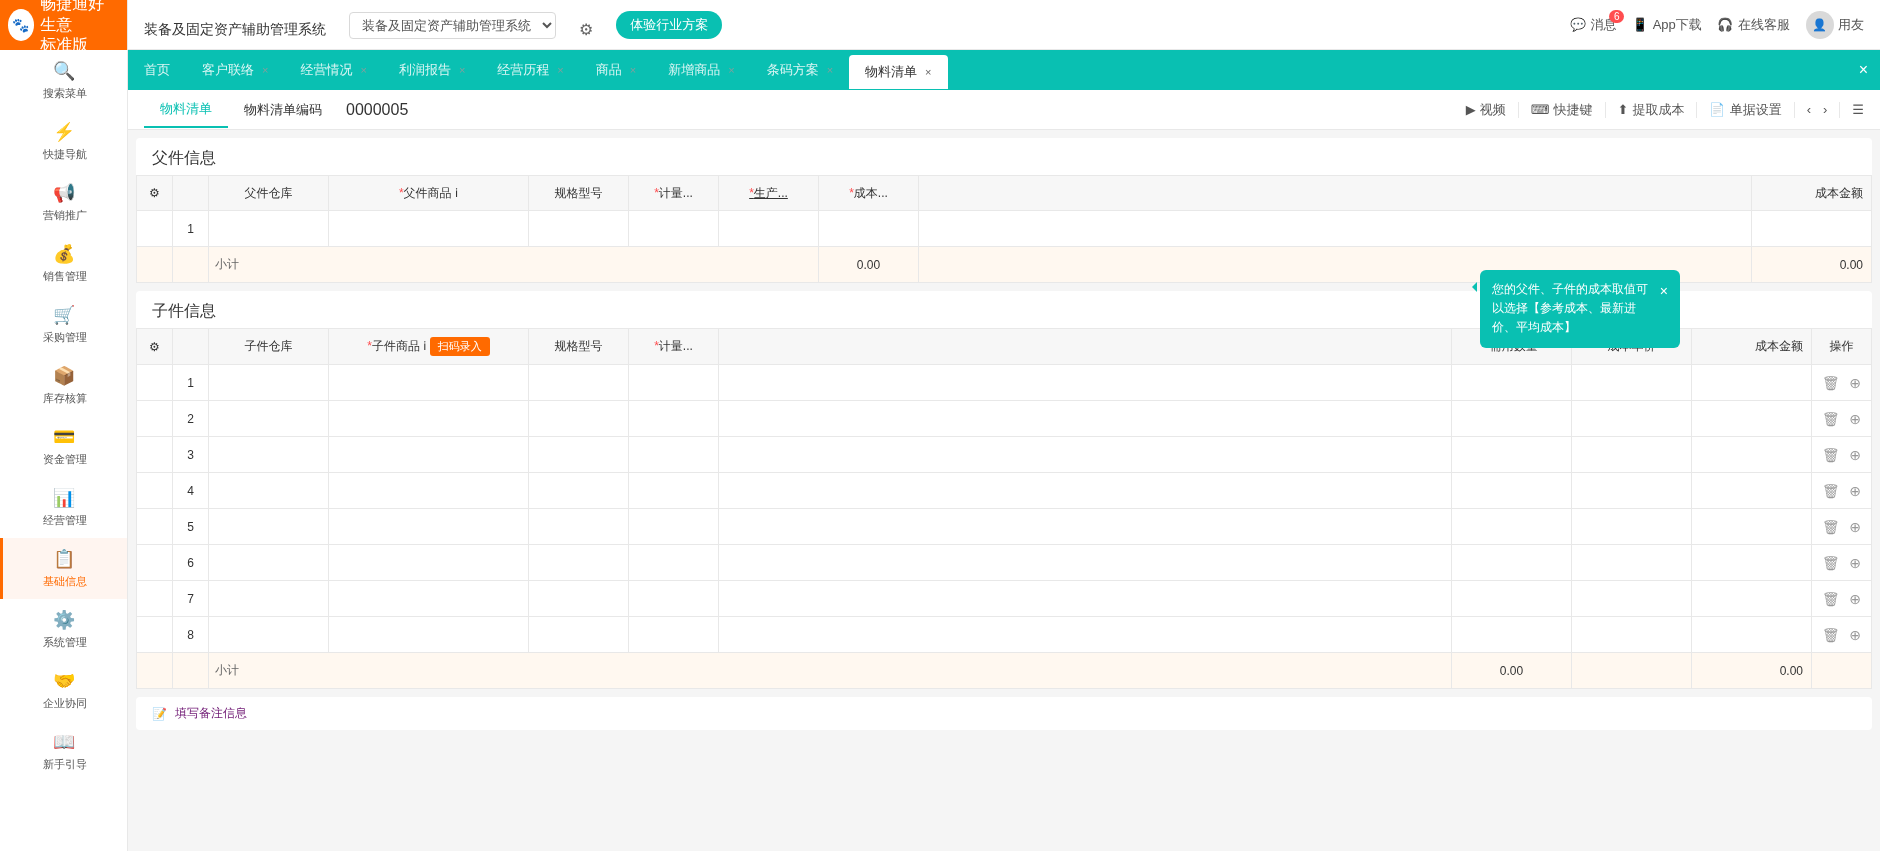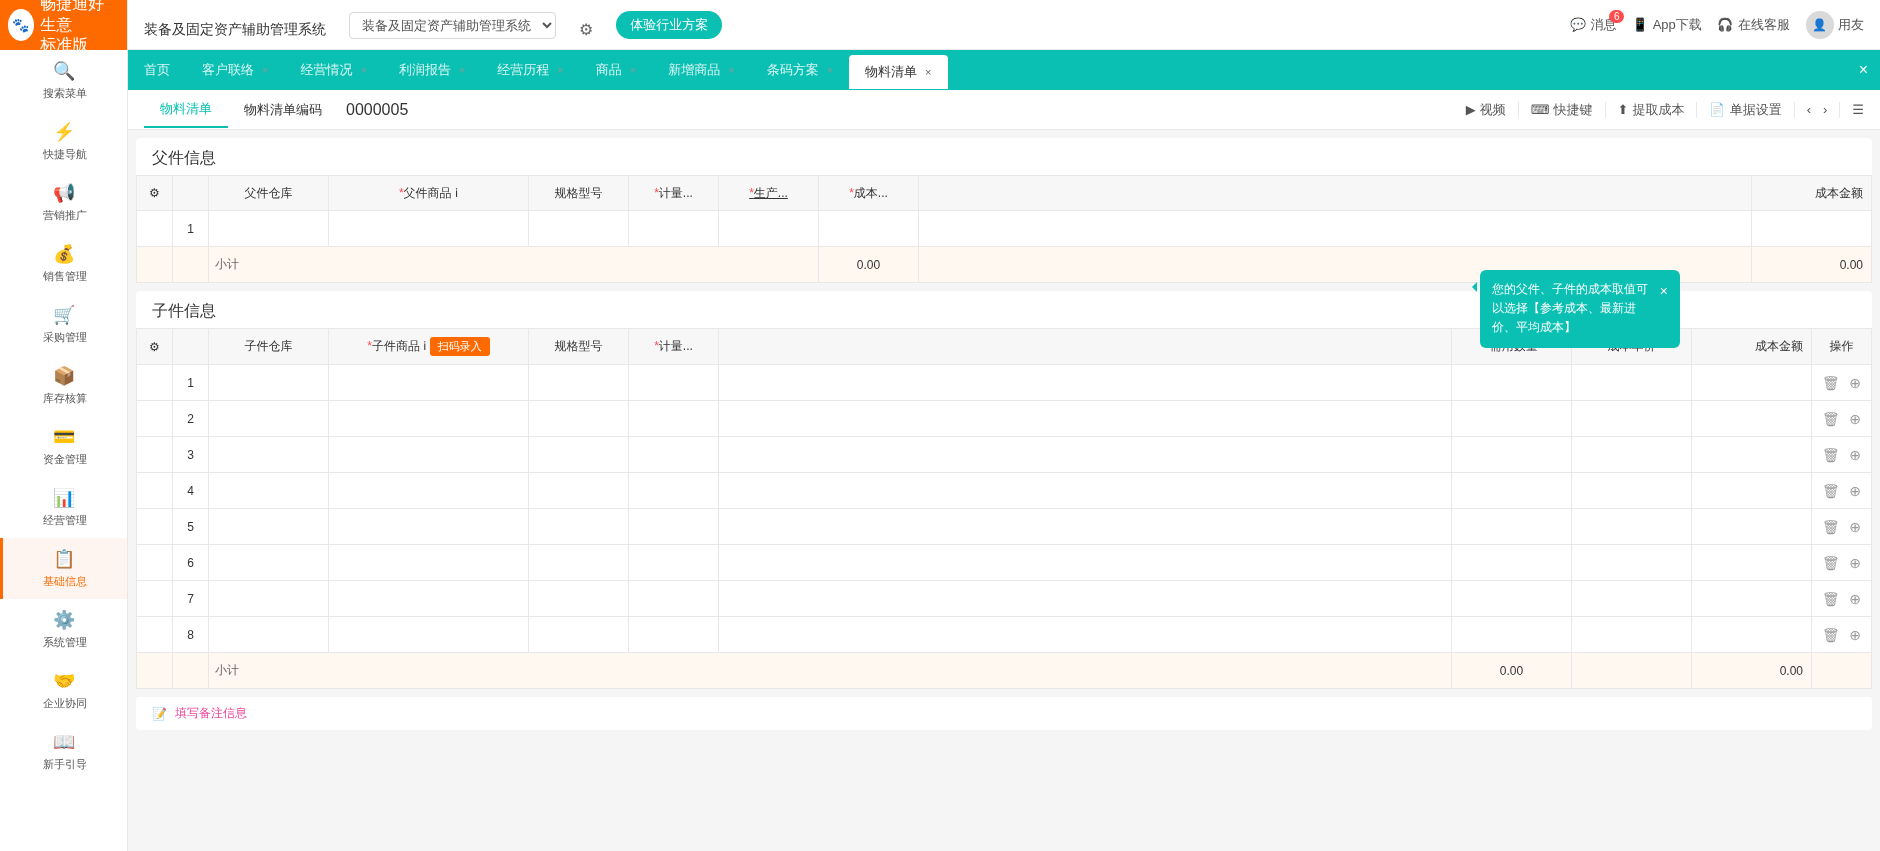--- a/index.html
+++ b/index.html
@@ -452,16 +452,16 @@
   <td></td>
   <td style="text-align:right;padding-right:8px;font-weight:500;">0.00</td>
   <td></td>
 </tr>
           </tbody>
       </table>
     </div>
 
     <div class="bottom-note">
       <span>📝</span>
-      <span style="color:#ec4899;">填写备注信息</span>
+      <span style="color:#701a75;">填写备注信息</span>
     </div>
   </div>
 </div>
 
 </body></html>

